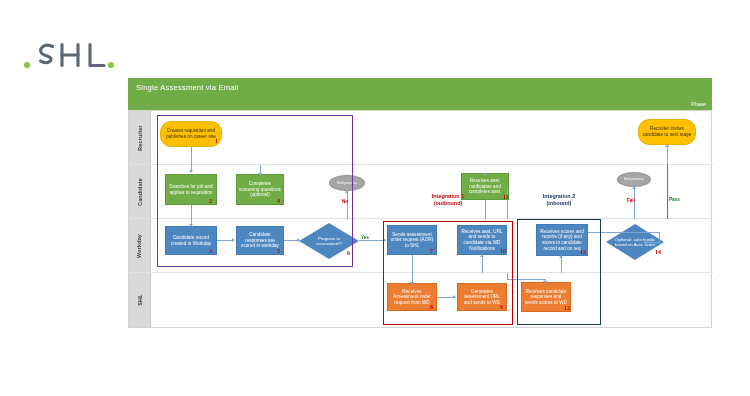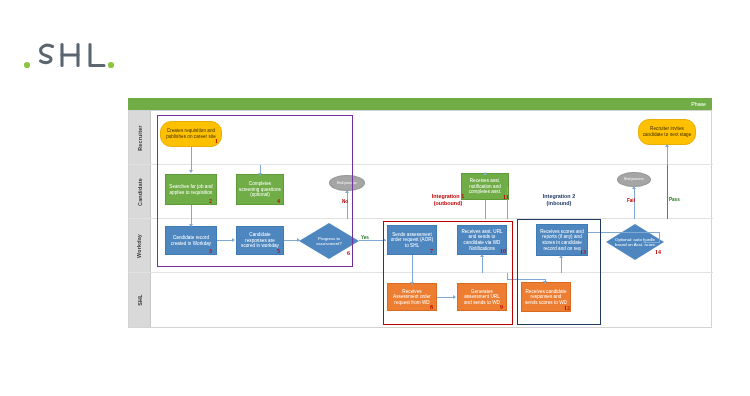--- a/index.html
+++ b/index.html
@@ -124,20 +124,21 @@
       <path d="M40 6.5 L40 27.5" fill="none" stroke="#5b6670" stroke-width="3.1" stroke-linecap="round"></path>
       <path d="M56 6.5 L56 27.5" fill="none" stroke="#5b6670" stroke-width="3.1" stroke-linecap="round"></path>
       <path d="M40 17 L56 17" fill="none" stroke="#5b6670" stroke-width="3.1" stroke-linecap="round"></path>
       <path d="M68 6.5 L68 27.5 L82 27.5" fill="none" stroke="#5b6670" stroke-width="3.1" stroke-linecap="round" stroke-linejoin="round"></path>
       <circle cx="89" cy="27" r="3.1" fill="#8cc63f"></circle>
     </svg>
   </div>
 
   <div id="diagram">
 
+    <div class="titlebar">Single Assessment via Email</div>
     <div class="phasebar">Phase</div>
 
     <div class="lanes">
 
       <div class="lane" style="top:0;height:54px;">
         <div class="lane-hdr">
           <span>Recruiter</span>
         </div>
         <div class="lane-body">
 

